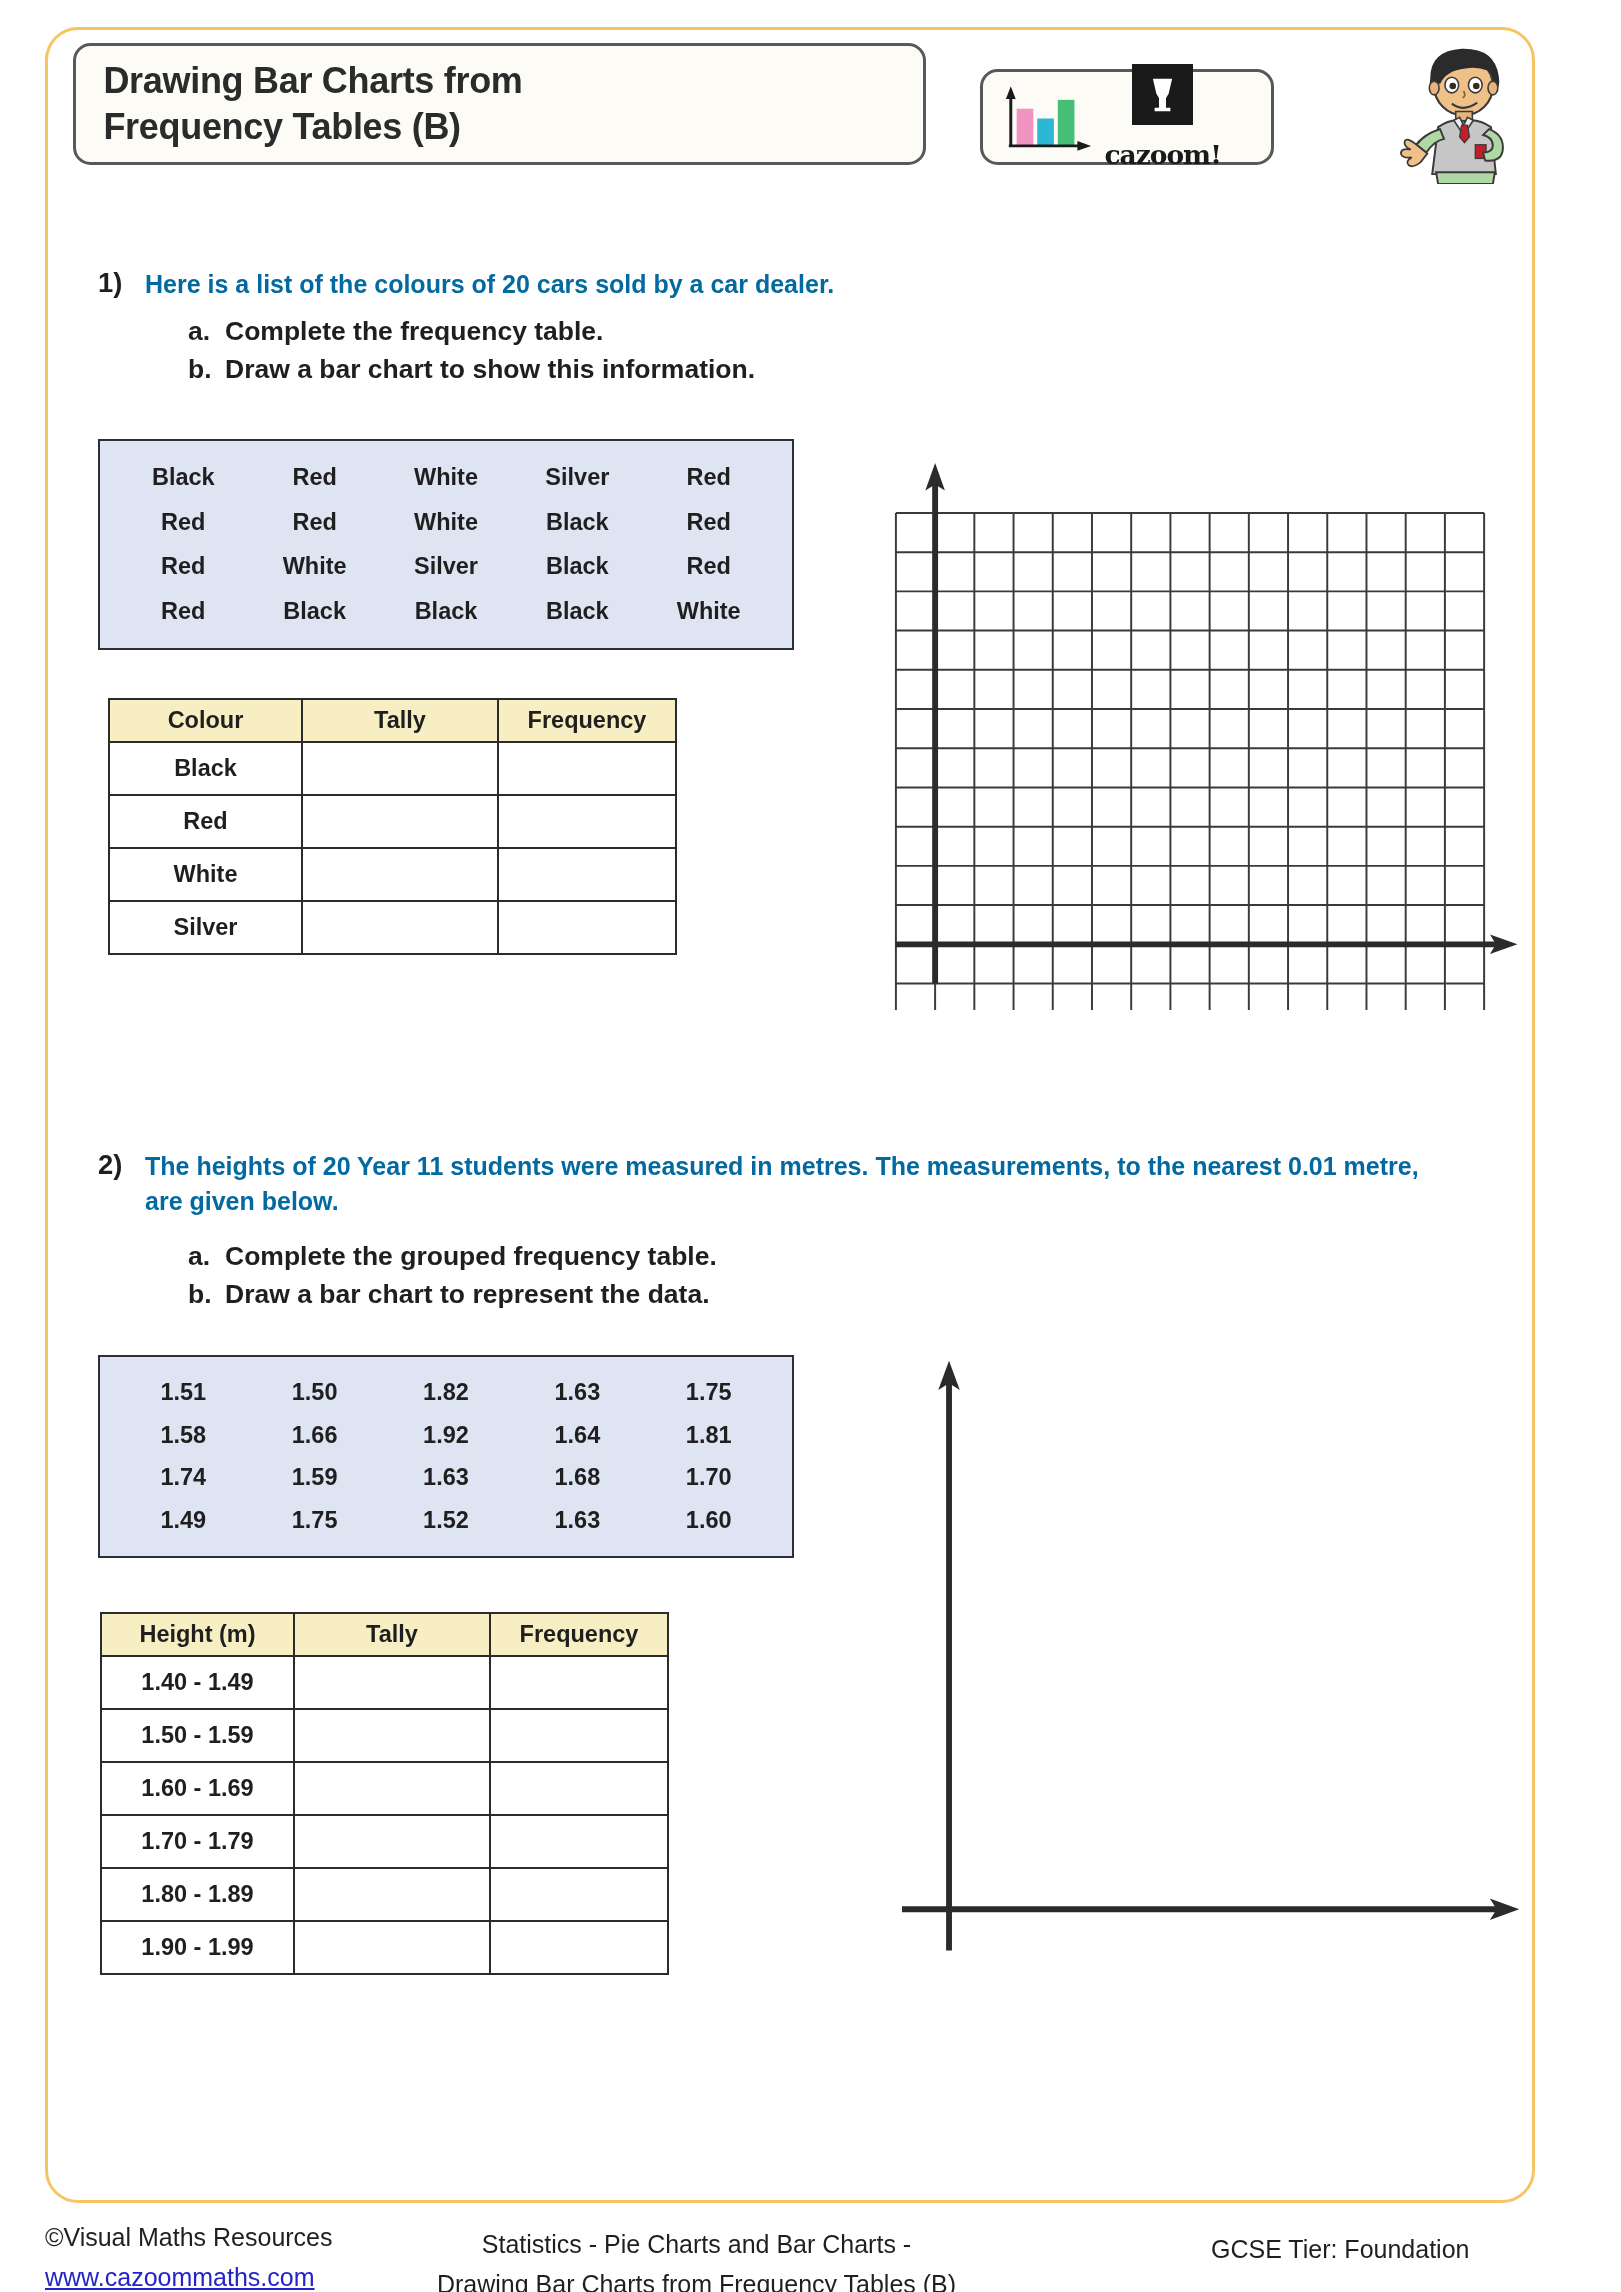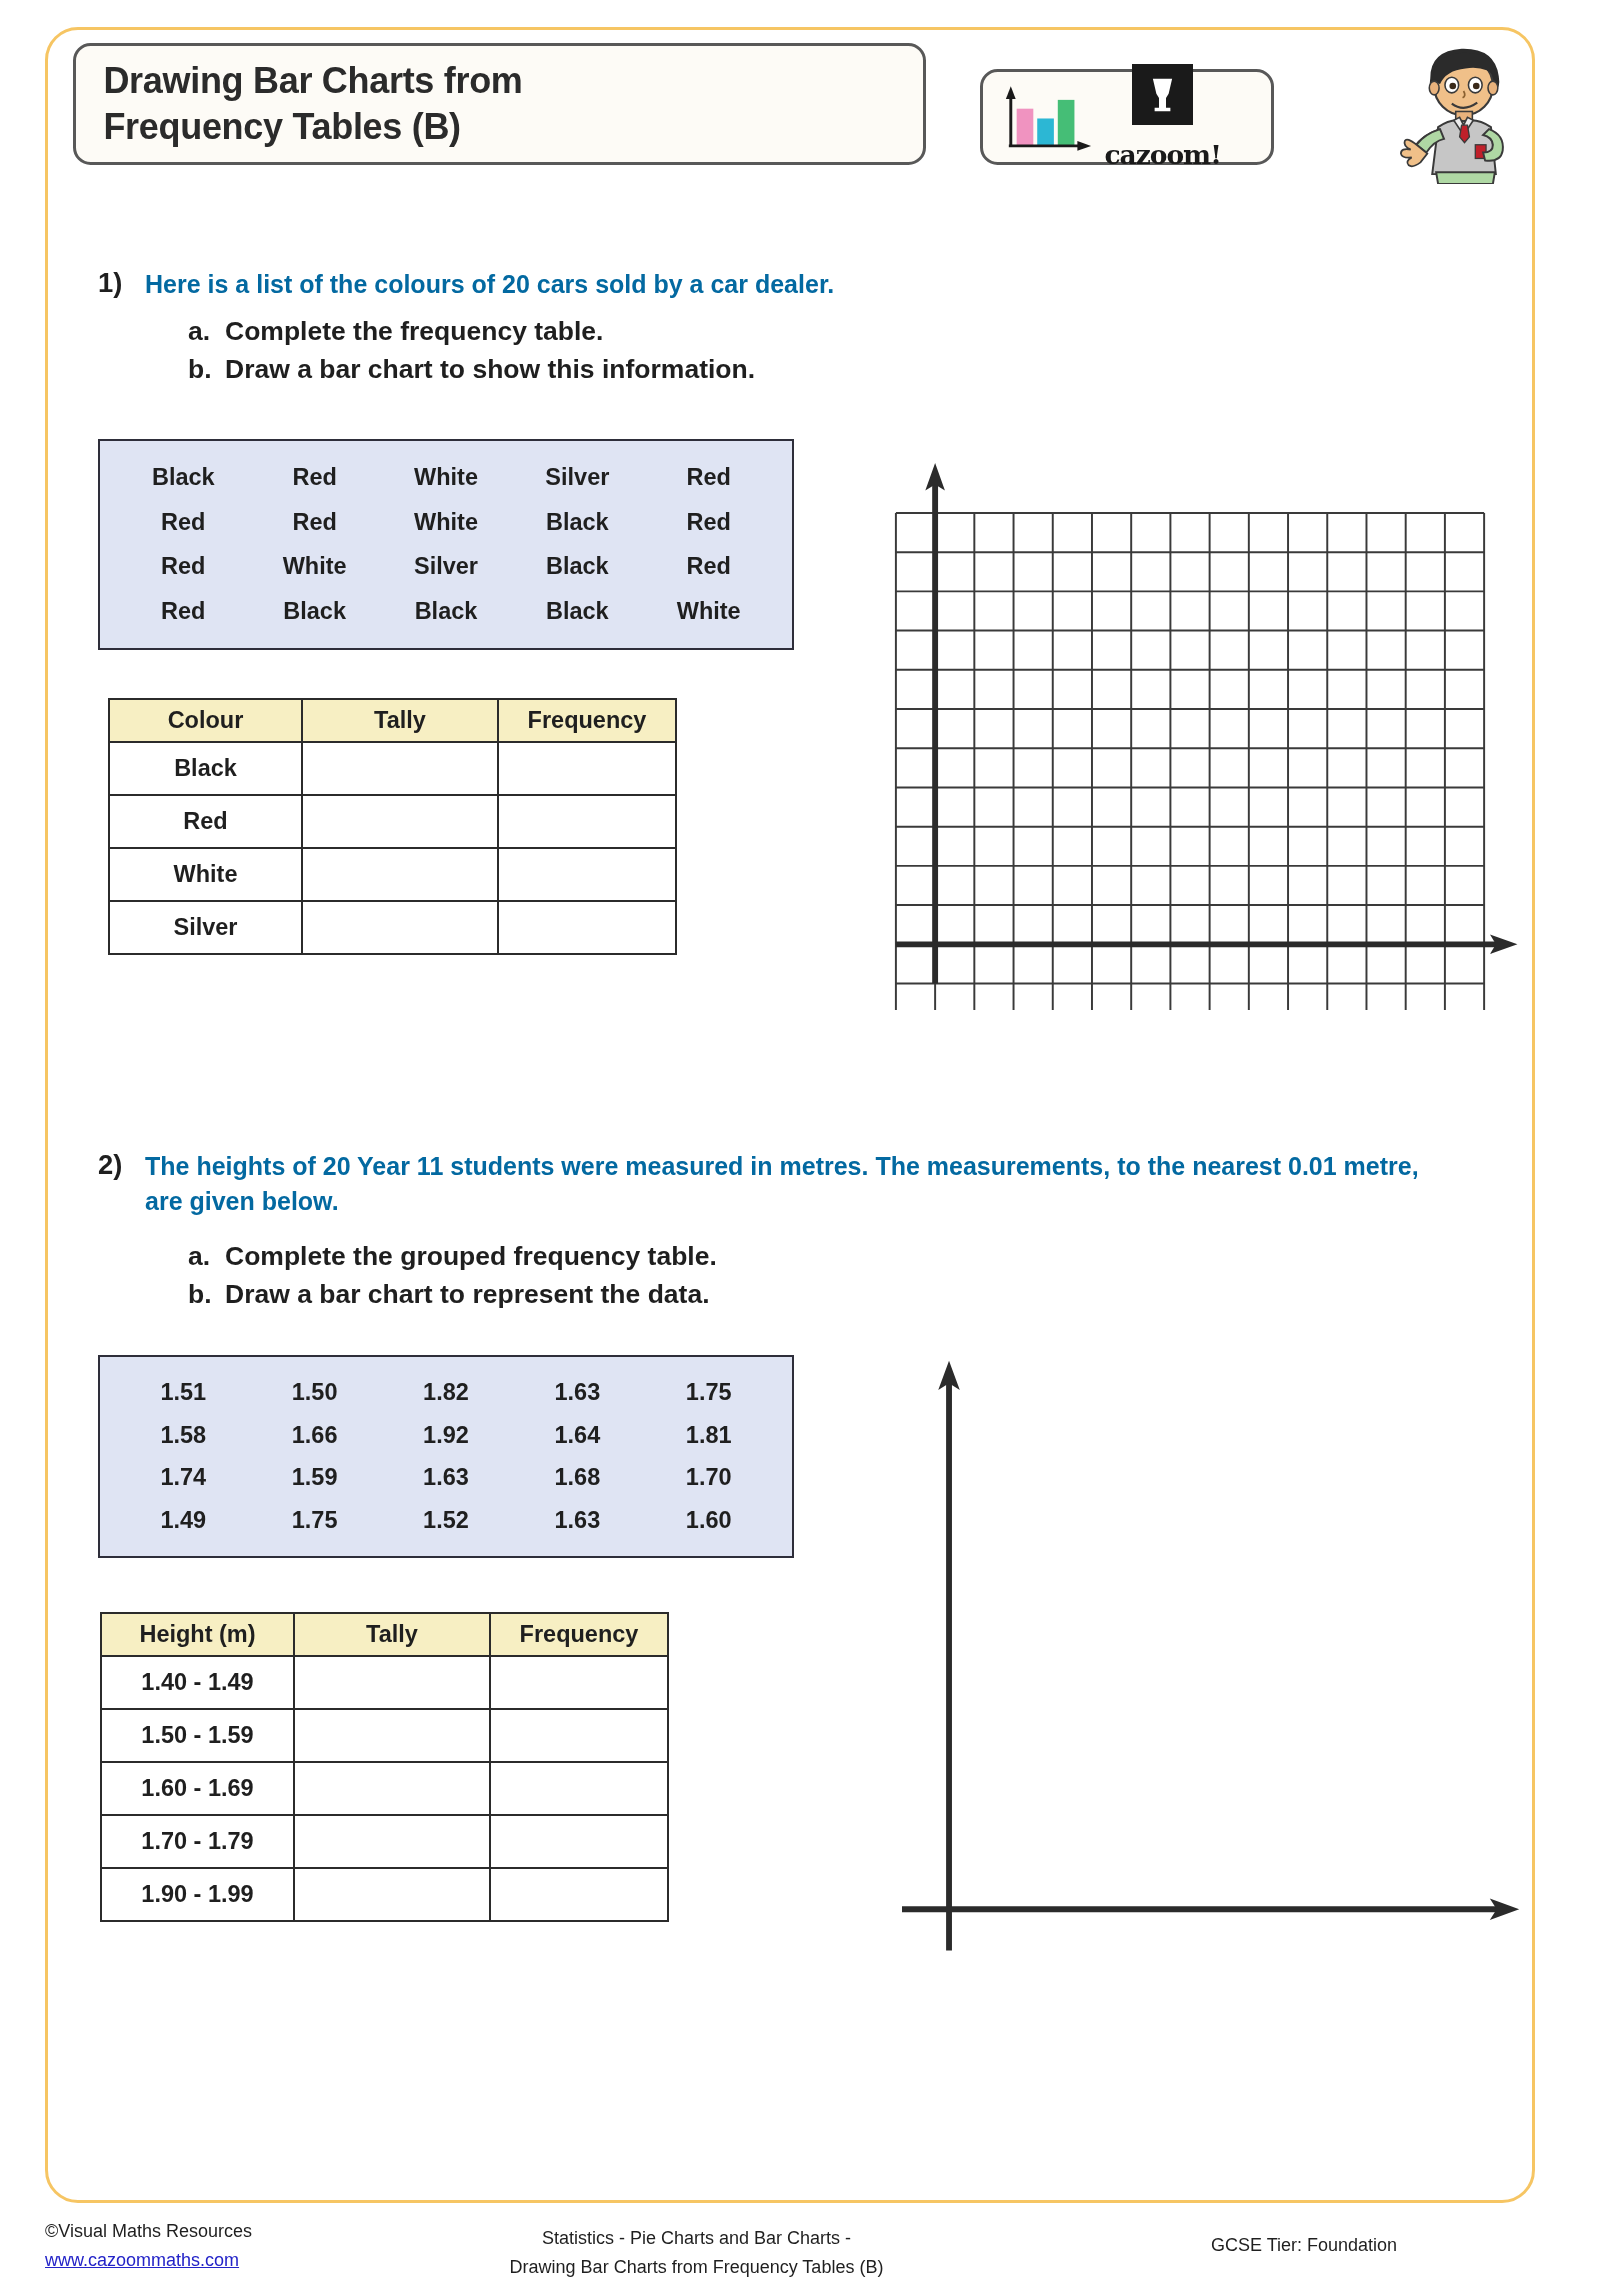--- a/index.html
+++ b/index.html
@@ -180,21 +180,21 @@
 
   
   .graph { position: absolute; }
 
   #footer {
     position: absolute;
     left: 45px;
     top: 2217px;
     width: 1529px;
     height: 74px;
-    font-size: 18px;
+    font-size: 25px;
     color: #1F1F1F;
   }
   #footer-left  { position: absolute; left: 0px;   top: 0px; line-height: 1.6; }
   #footer-link  { color: #2323C8; text-decoration: underline; display: block; }
   #footer-mid   { position: absolute; left: 338px; top: 7px; width: 627px; text-align: center; line-height: 1.6; }
   #footer-right { position: absolute; left: 1166px; top: 18px; }
 </style>
 </head>
 <body>
 
@@ -455,20 +455,25 @@
       <td>1.60 - 1.69</td>
       <td></td>
       <td></td>
     </tr>
     <tr>
       <td>1.70 - 1.79</td>
       <td></td>
       <td></td>
     </tr>
     <tr>
+      <td>1.80 - 1.89</td>
+      <td></td>
+      <td></td>
+    </tr>
+    <tr>
       <td>1.90 - 1.99</td>
       <td></td>
       <td></td>
     </tr>
   </tbody>
 </table>
 
 <svg class="graph" style="left:882px; top:1343px; width:667px; height:627px;" viewBox="0 0 680 640">
   <line x1="68" y1="620" x2="68" y2="38" stroke="#2B2B2B" stroke-width="6"></line>
   <polygon points="68,18 57,48 68,41 79,48" fill="#2B2B2B"></polygon>

